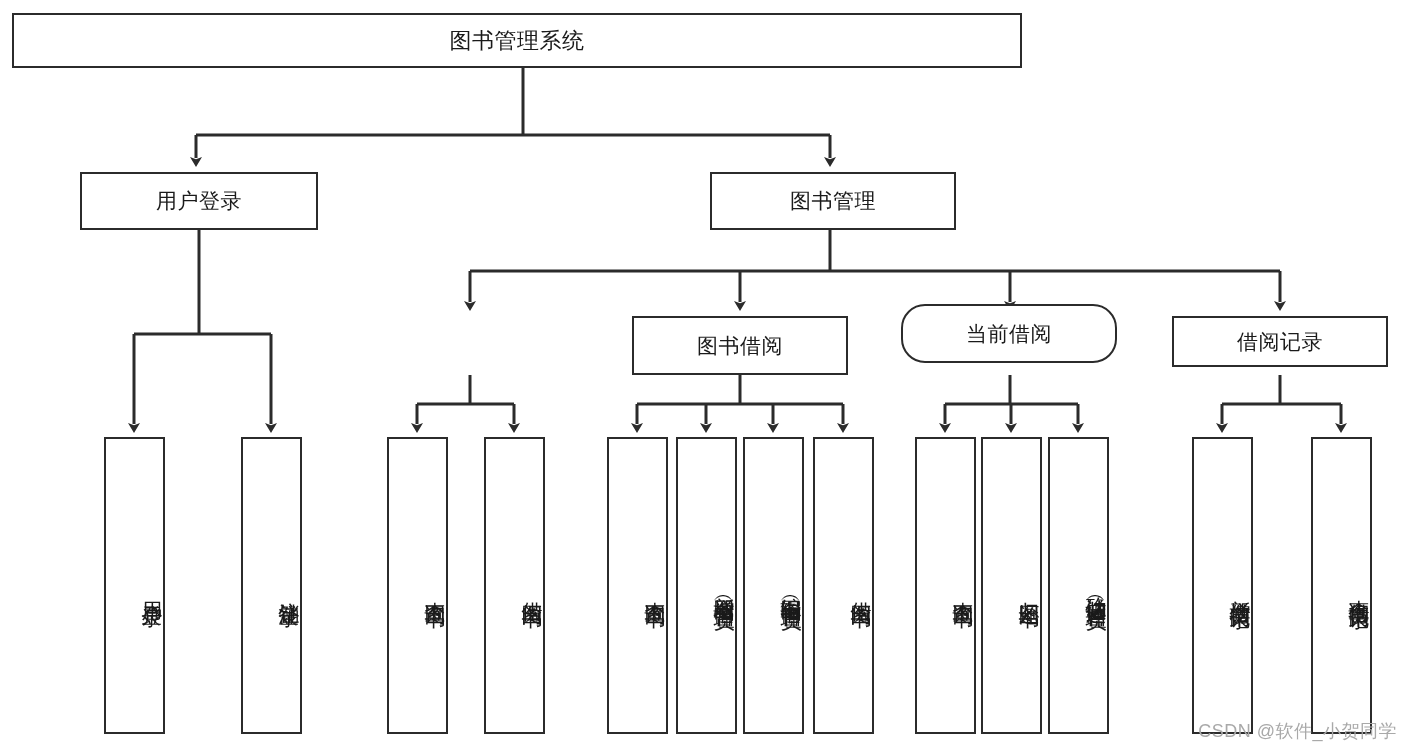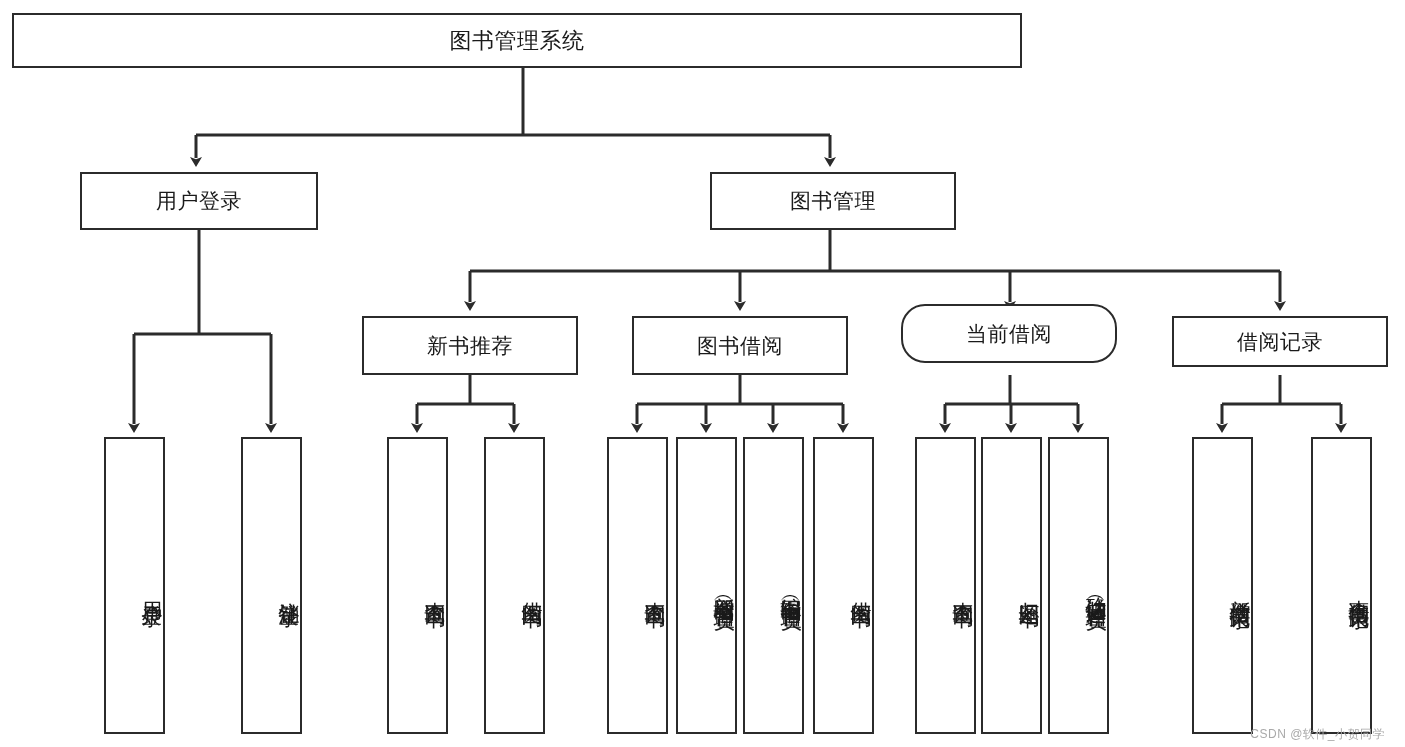--- a/index.html
+++ b/index.html
@@ -49,23 +49,23 @@
     padding-top: 6px;
   }
   .node.v .lbl {
     writing-mode: vertical-rl;
     text-orientation: upright;
     line-height: 1.05;
   }
   .node.root { font-size: 22px; }
   .watermark {
     position: absolute;
-    right: 20px;
+    right: 8px;
     bottom: 4px;
-    font-size: 12px;
+    font-size: 18px;
     color: #a9a9a9;
     font-family: "Liberation Sans", "DejaVu Sans", sans-serif;
     white-space: nowrap;
     letter-spacing: 0.5px;
   }
 </style>
 </head>
 <body>
 
 <div id="canvas">
@@ -124,23 +124,20 @@
     <span class="lbl">图书管理系统</span>
   </div>
 
   <div class="node h" style="left:80px; top:172px; width:238px; height:58px;">
     <span class="lbl">用户登录</span>
   </div>
   <div class="node h" style="left:710px; top:172px; width:246px; height:58px;">
     <span class="lbl">图书管理</span>
   </div>
 
-  <div class="node h" style="left:362px; top:316px; width:216px; height:59px;">
-    <span class="lbl">新书推荐</span>
-  </div>
   <div class="node h" style="left:632px; top:316px; width:216px; height:59px;">
     <span class="lbl">图书借阅</span>
   </div>
   <div class="node h" style="left:901px; top:304px; width:216px; height:59px;border-radius:24px;">
     <span class="lbl">当前借阅</span>
   </div>
   <div class="node h" style="left:1172px; top:316px; width:216px; height:51px;">
     <span class="lbl">借阅记录</span>
   </div>
 

